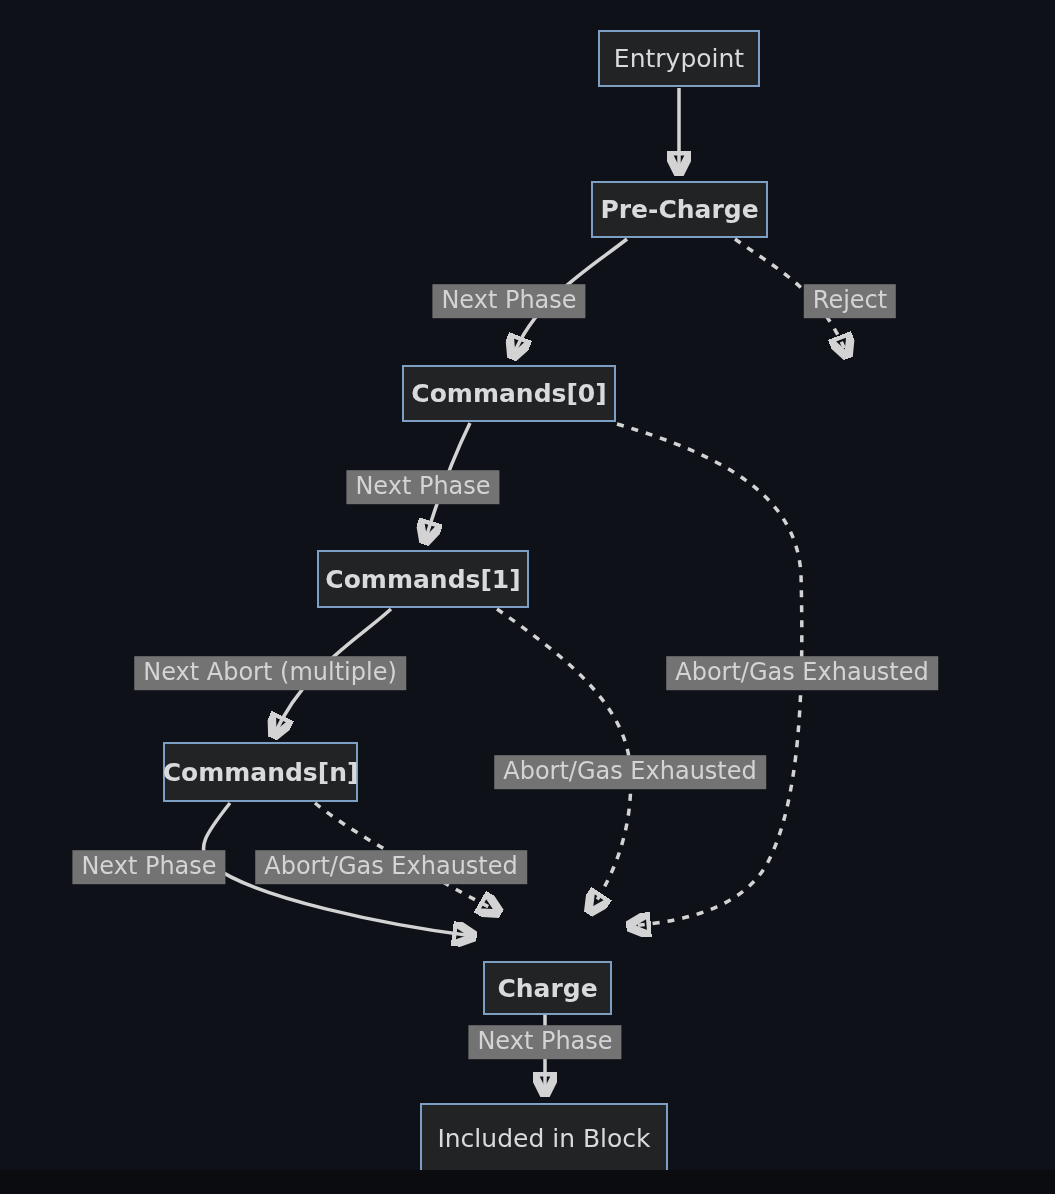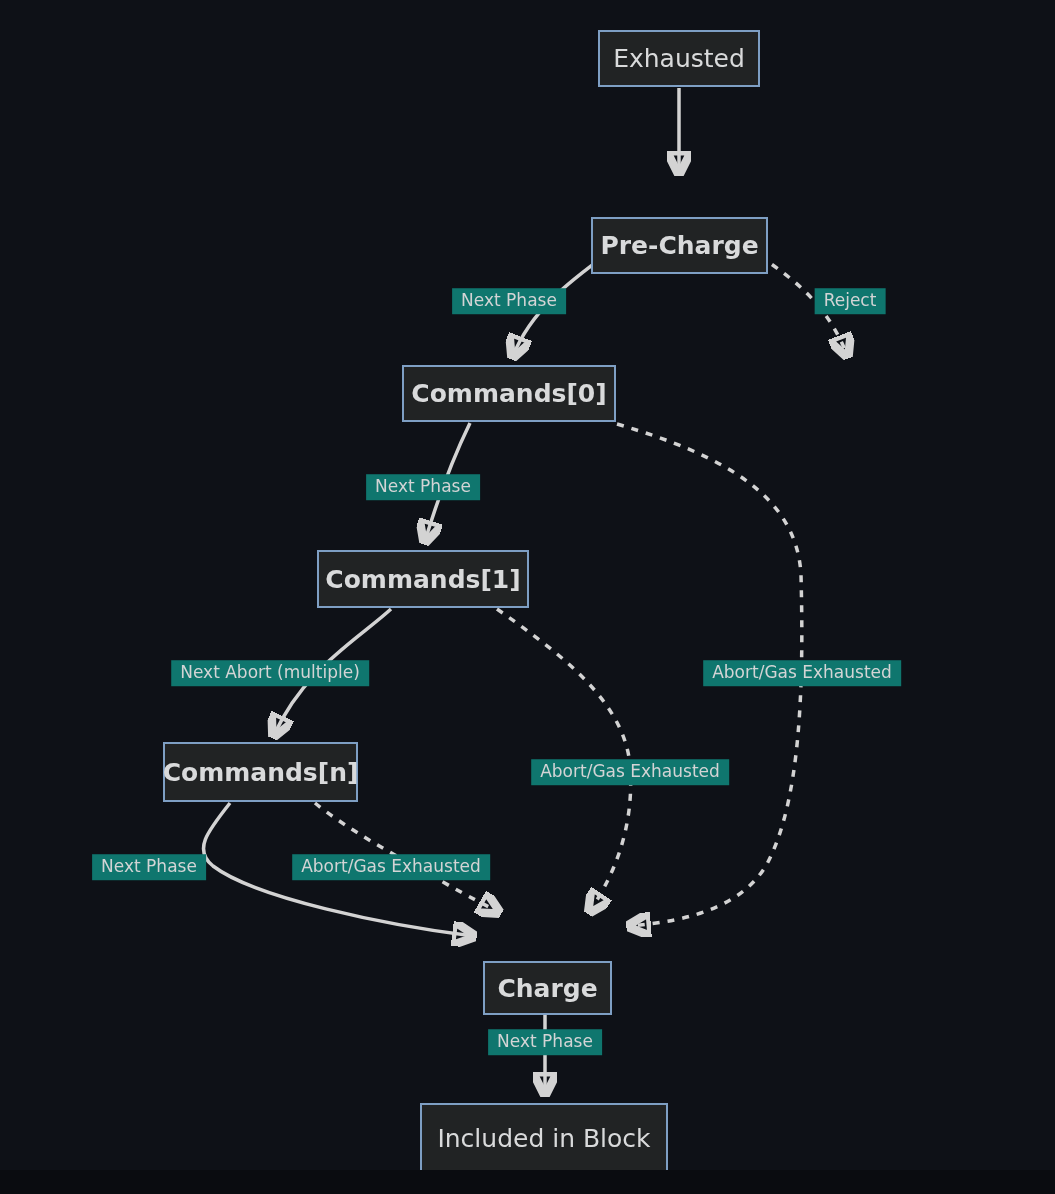--- a/index.html
+++ b/index.html
@@ -26,31 +26,31 @@
     color:#d9dadb;
     display:flex;align-items:center;justify-content:center;
     font-size:25px;
     white-space:nowrap;
   }
   .node.bold{font-weight:bold;}
 
   .edge-label{
     position:absolute;
     transform:translate(-50%,-50%);
-    background:#0f766e;
+    background:#737373;
     color:#d3d4d5;
-    font-size:17px;
+    font-size:24px;
     line-height:1.15;
     padding:3px 9px;
     white-space:nowrap;
   }
 
   
   #n-entrypoint{left:598px;top:30px;width:162px;height:57px;}
-  #n-precharge {left:591px;top:181px;width:177px;height:57px;margin-top:36px;}
+  #n-precharge {left:591px;top:181px;width:177px;height:57px;}
   #n-commands0 {left:402px;top:365px;width:214px;height:57px;}
   #n-rejected  {left:704px;top:365px;width:290px;height:57px;}
   #n-commands1 {left:317px;top:550px;width:212px;height:58px;}
   #n-commandsn {left:163px;top:742px;width:195px;height:60px;}
   #n-charge    {left:483px;top:921px;width:129px;height:54px;margin-top:40px;}
   #n-included  {left:420px;top:1103px;width:248px;height:71px;}
 
   
   #l-np1{left:509px;top:301px;}
   #l-reject{left:850px;top:301px;}
@@ -80,21 +80,21 @@
     <path d="M 470,423 C 452,460 438,498 425,541" marker-end="url(#arrow)"></path>
     <path class="dotted" d="M 617,424 C 722,455 797,495 801,575 C 804,690 800,800 768,862 C 745,905 692,921 630,926" marker-end="url(#arrow)"></path>
     <path d="M 391,609 C 357,640 305,668 274,735" marker-end="url(#arrow)"></path>
     <path class="dotted" d="M 497,609 C 558,652 624,700 630,765 C 635,830 612,878 590,911" marker-end="url(#arrow)"></path>
     <path d="M 230,803 C 207,832 193,850 213,866 C 255,898 385,925 473,936" marker-end="url(#arrow)"></path>
     <path class="dotted" d="M 315,803 C 348,830 400,858 443,882 C 467,896 484,904 498,912" marker-end="url(#arrow)"></path>
     <path d="M 545,980 L 545,1093" marker-end="url(#arrow)"></path>
   </svg>
 
   <div class="node" id="n-entrypoint">
-    <span>Exhausted</span>
+    <span>Entrypoint</span>
   </div>
   <div class="node bold" id="n-precharge">
     <span>Pre-Charge</span>
   </div>
   <div class="node bold" id="n-commands0">
     <span>Commands[0]</span>
   </div>
   <div class="node bold" id="n-commands1">
     <span>Commands[1]</span>
   </div>

